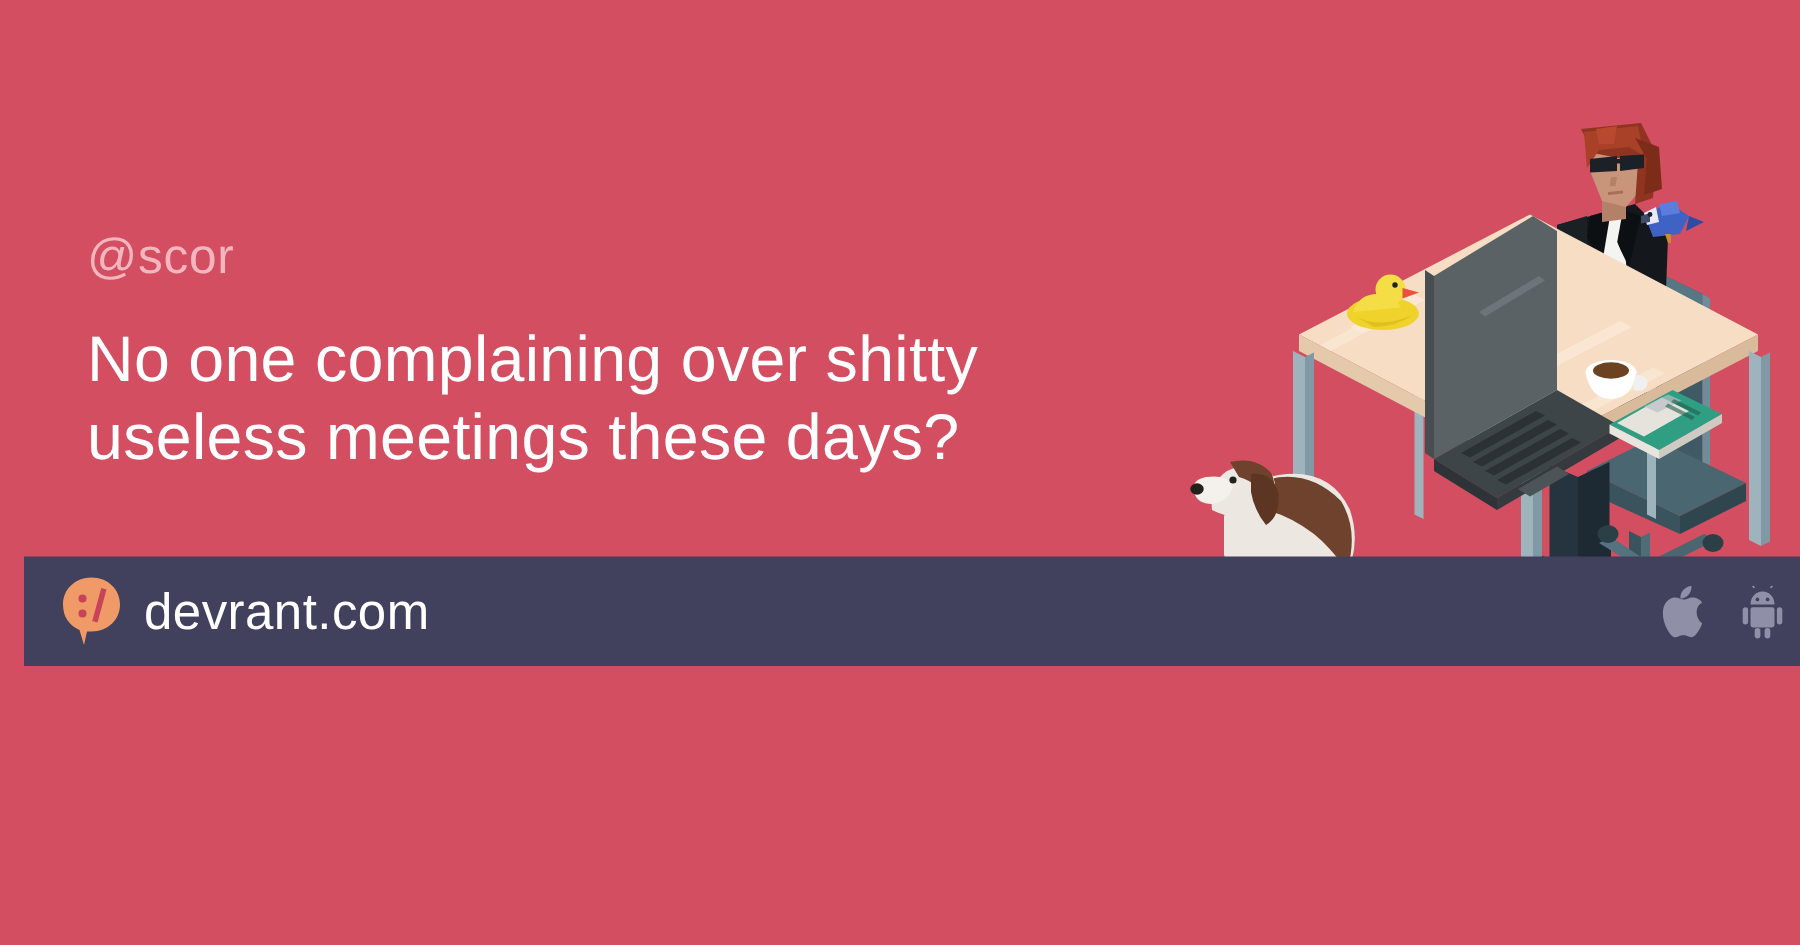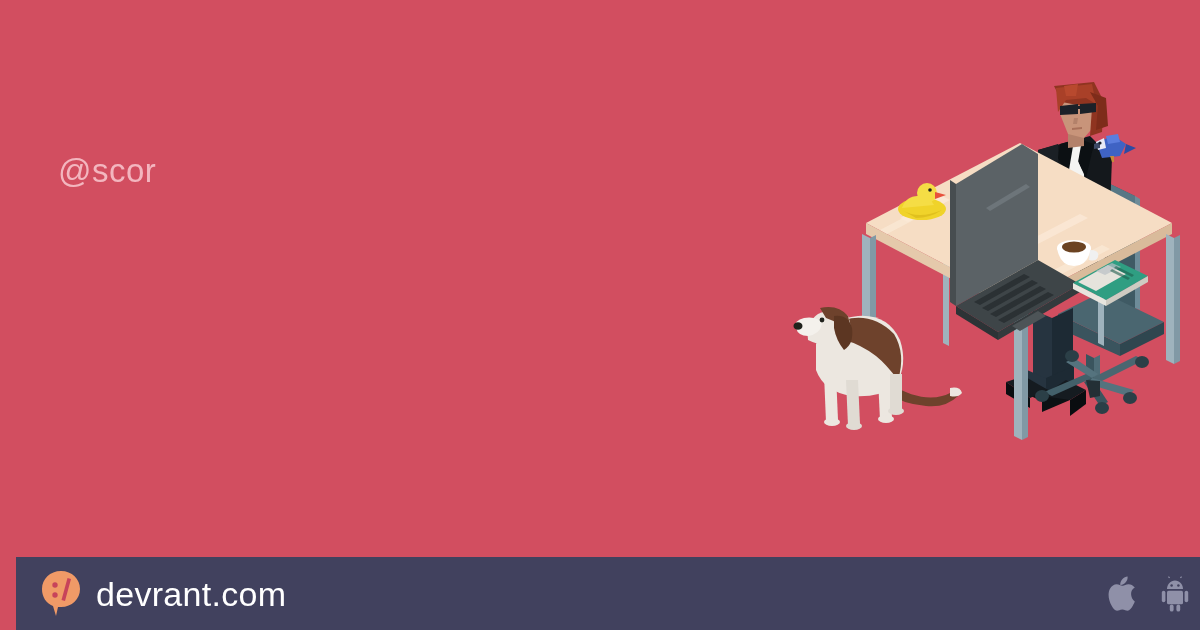--- a/index.html
+++ b/index.html
@@ -12,21 +12,21 @@
   }
 
   body {
     font-family: "Liberation Sans", sans-serif;
     background: #d24e60;
   }
 
   #card {
     position: relative;
     width: 1200px;
-    height: 630px;
+    height: 444px;
     background: #d24e60;
     overflow: hidden;
   }
 
   
   #rant-block {
     position: absolute;
     left: 58px;
     top: 152px;
     width: 680px;
@@ -104,20 +104,24 @@
   .platform-icon { width: 30px; height: 36px; }
   .platform-icon svg { display: block; width: 100%; height: 100%; }
 </style>
 </head>
 <body>
 
 <div id="card">
 
   <div id="rant-block">
     <div id="username">@scor</div>
+    <div id="rant-text">
+      <div>No one complaining over shitty</div>
+      <div>useless meetings these days?</div>
+    </div>
   </div>
 
   <div id="illustration">
     <svg viewBox="0 0 400 420" xmlns="http://www.w3.org/2000/svg">
 
       <g>
 
         <path d="M318 105 L345 118 L345 230 L318 245 Z" fill="#3f5a64"></path>
         <path d="M318 105 L345 118 L345 126 L318 113 Z" fill="#577785"></path>
         <path d="M317 106 L319 105 L319 246 L317 245 Z" fill="#6e8c99"></path>

